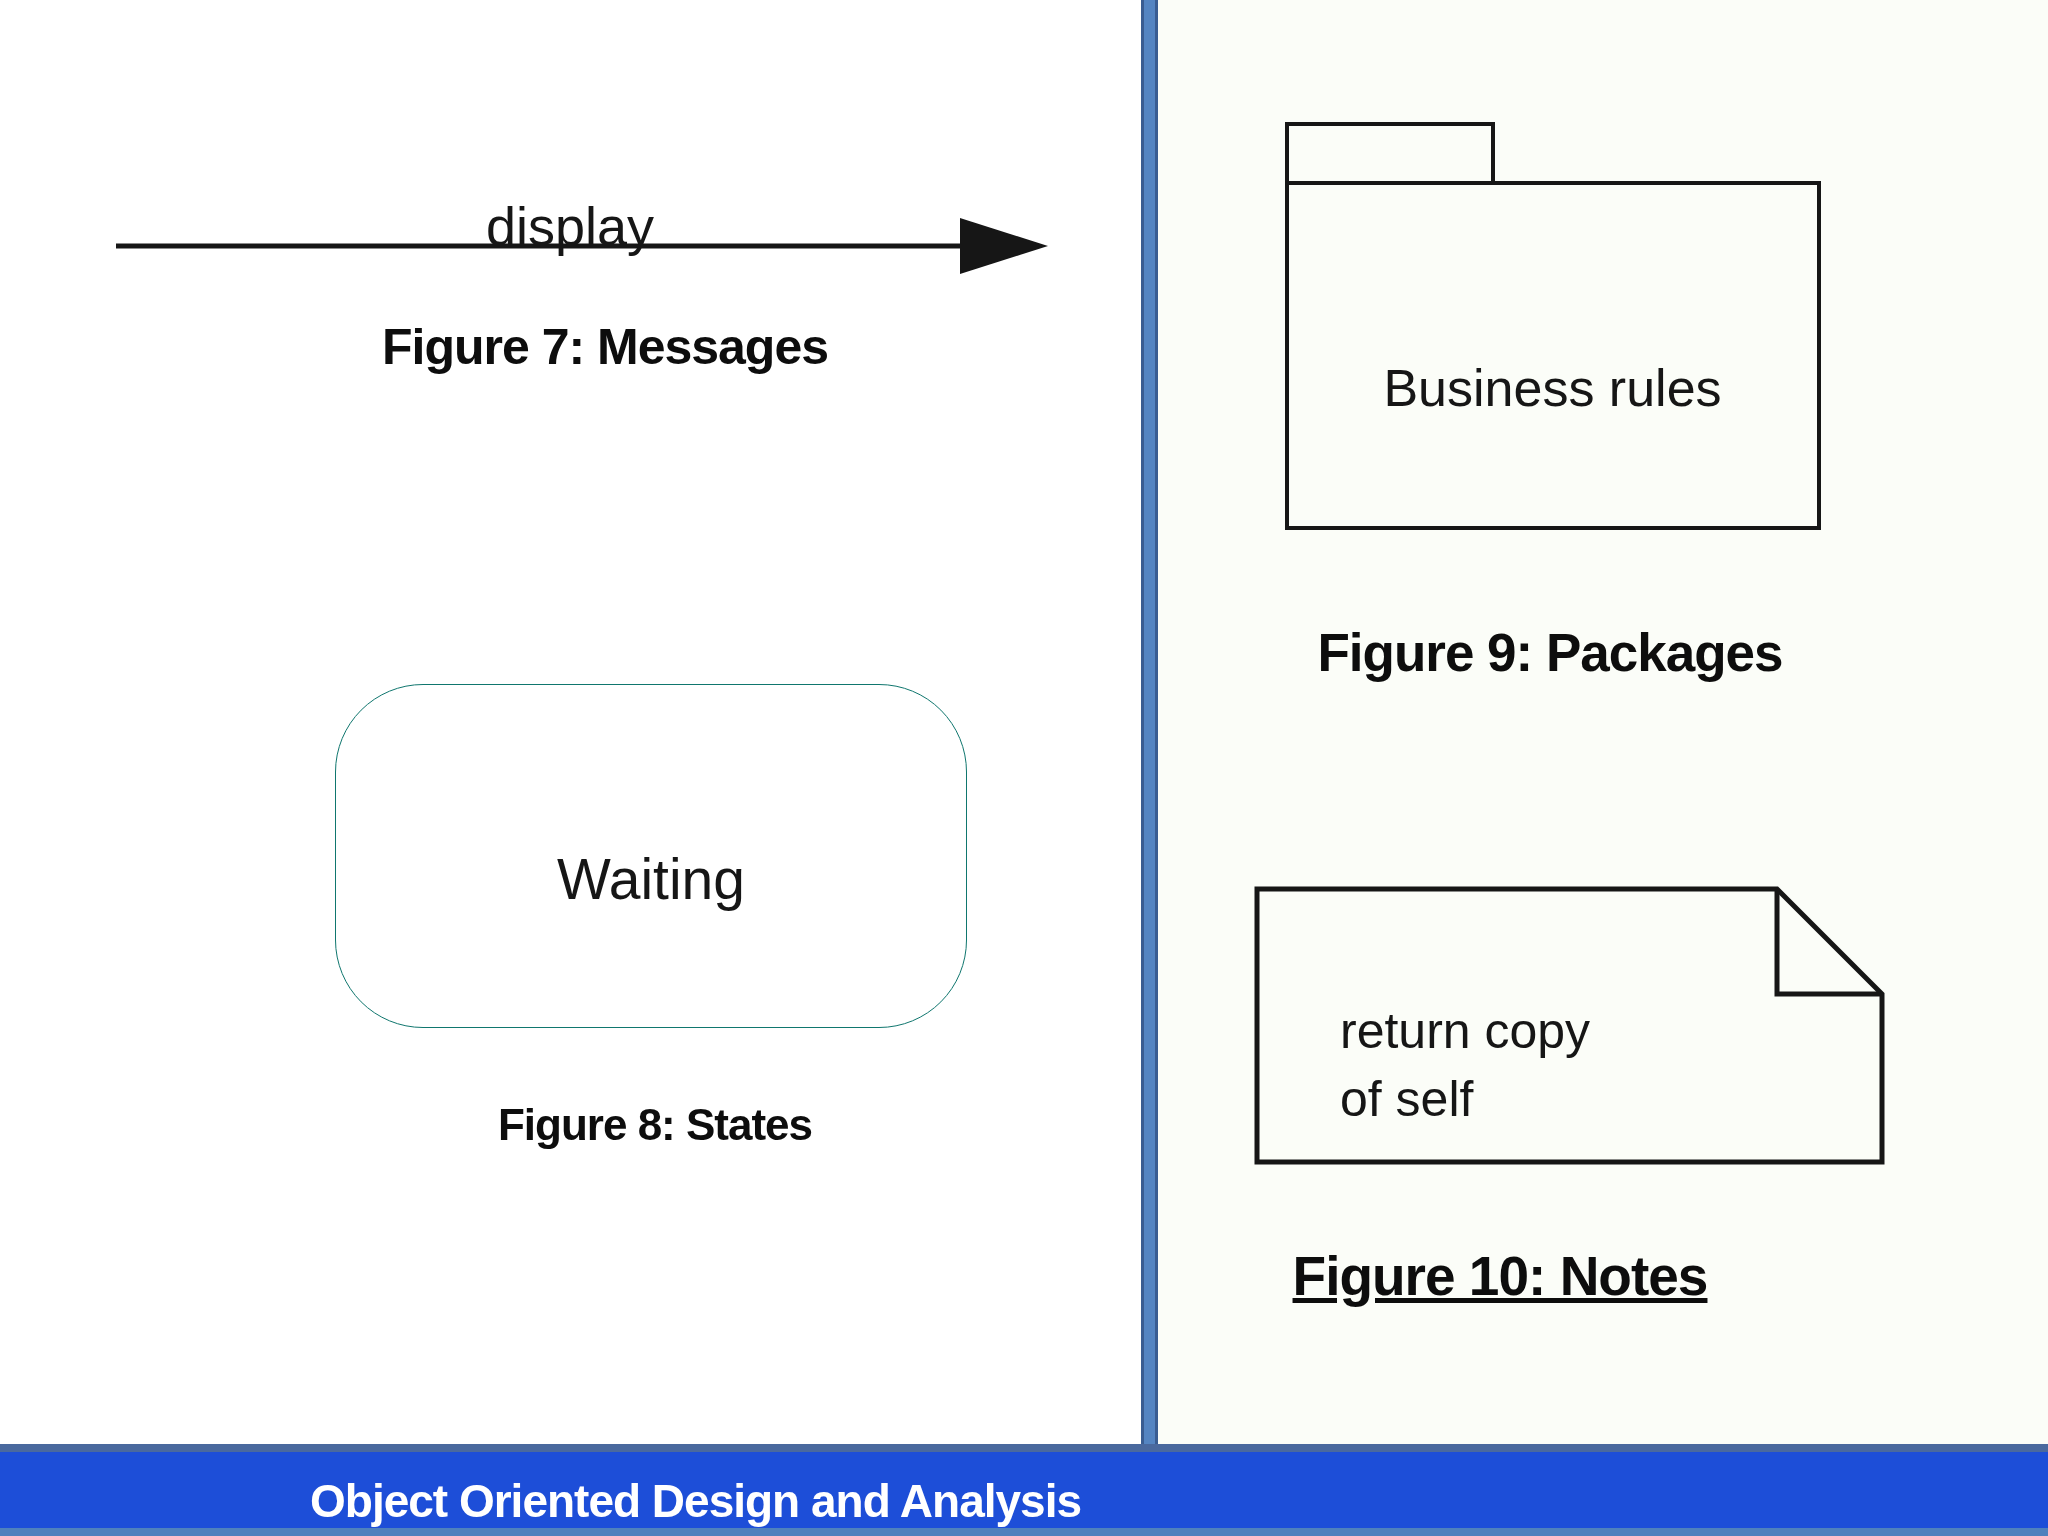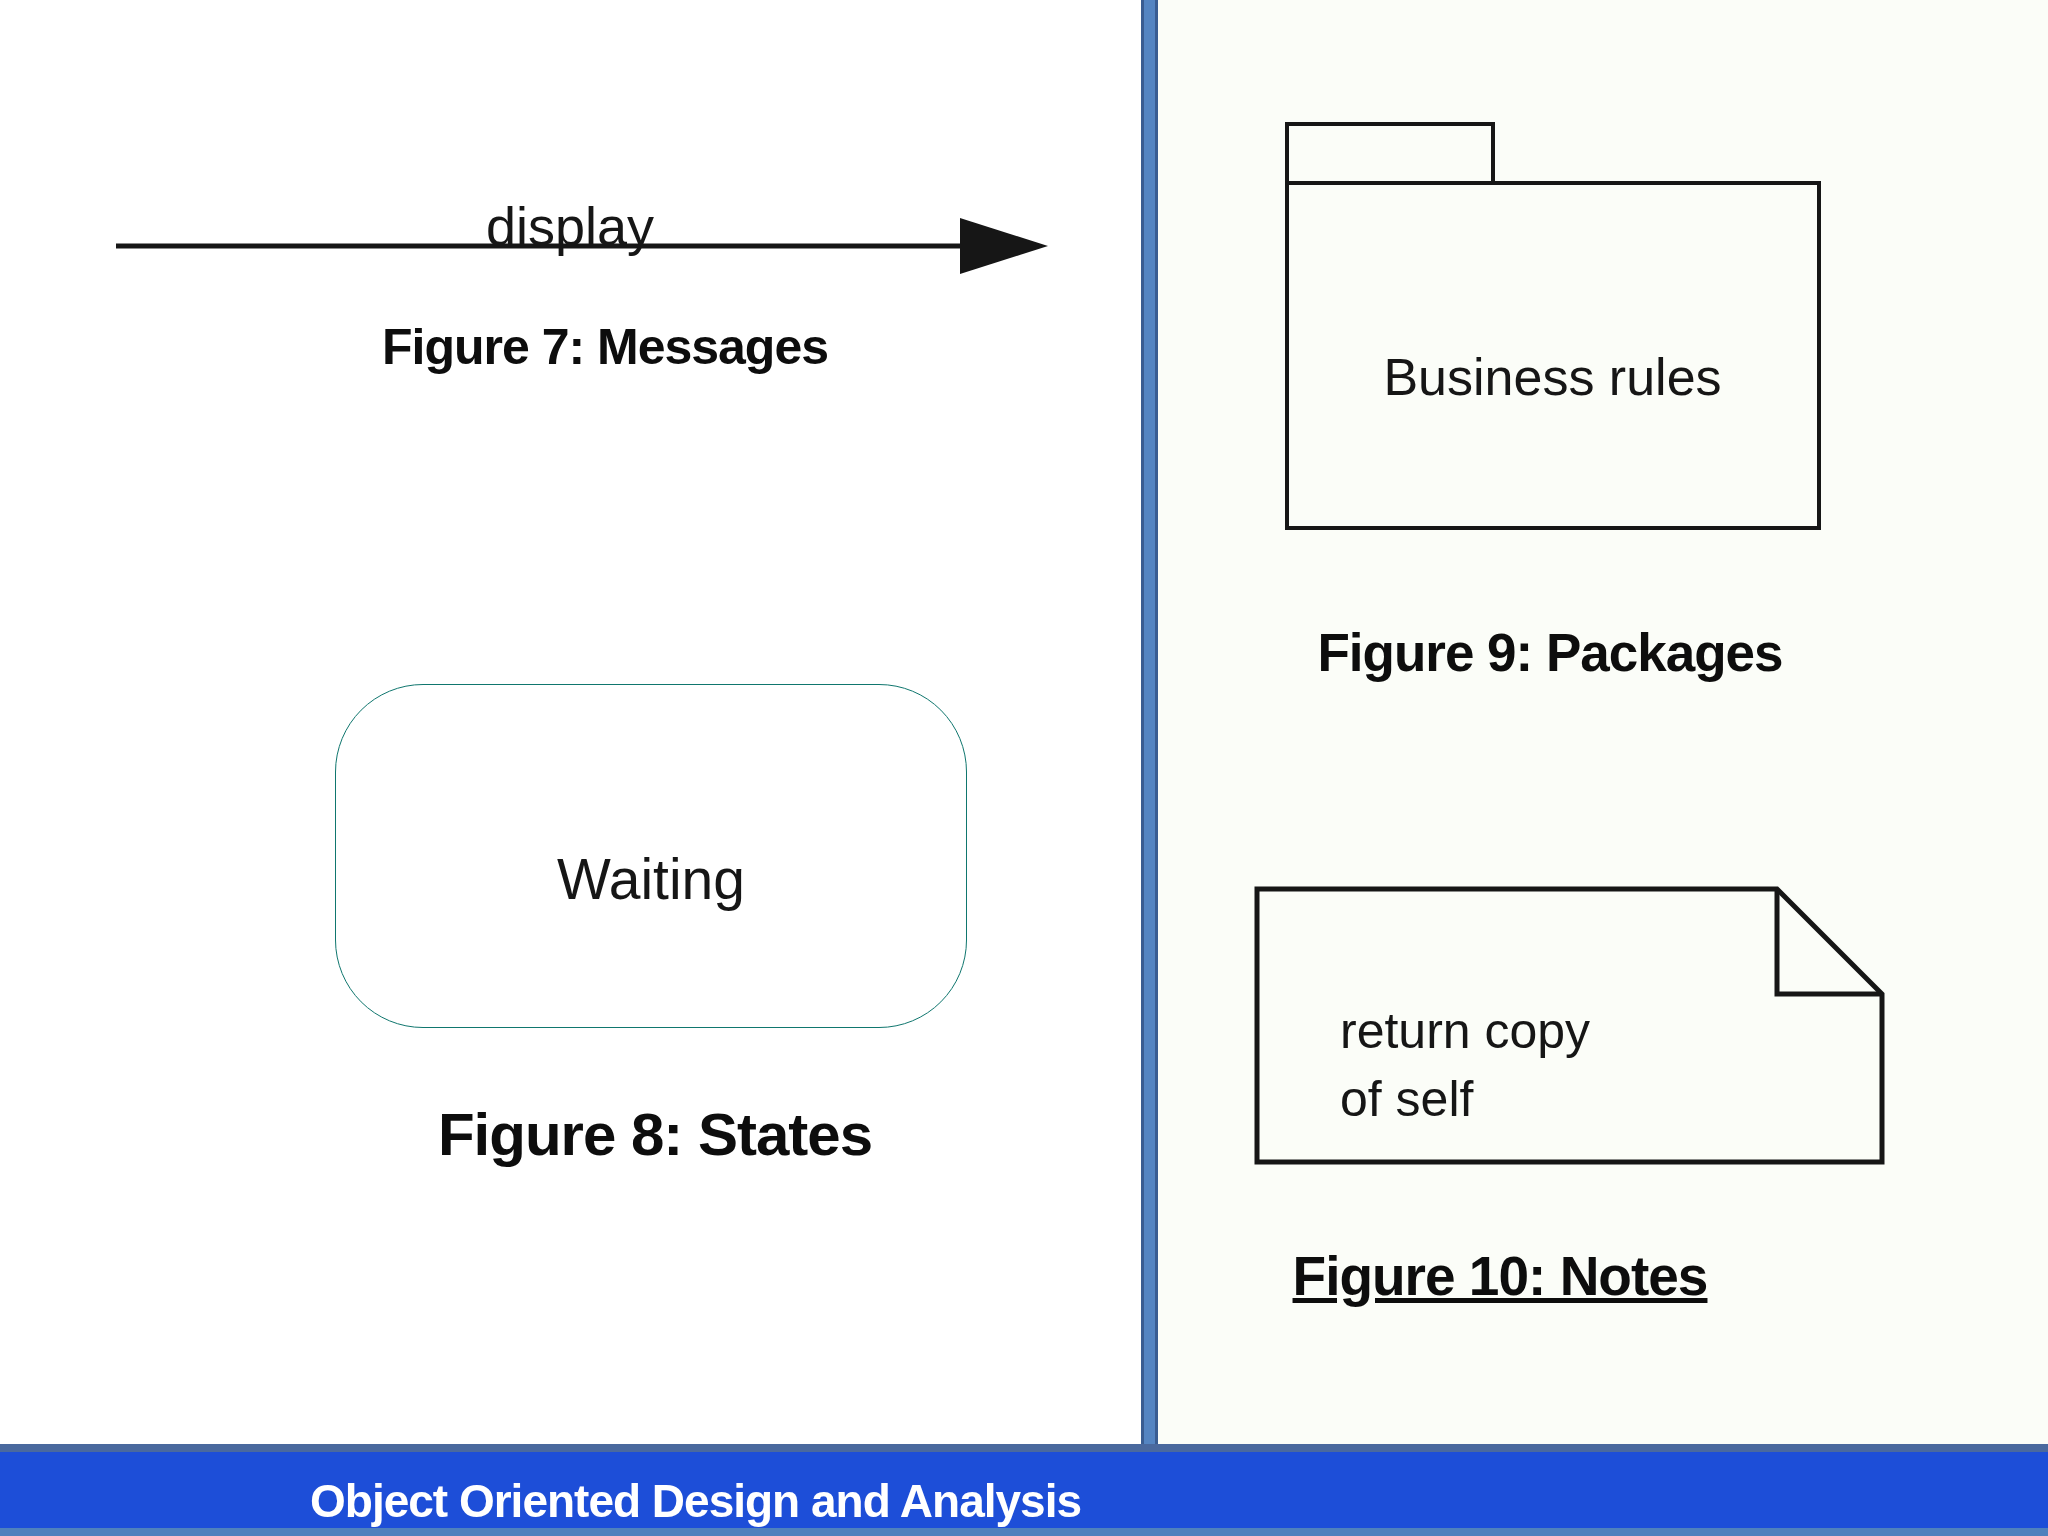--- a/index.html
+++ b/index.html
@@ -52,26 +52,26 @@
   .fig8-state {
     position: absolute;
     left: 335px; top: 684px;
     width: 630px; height: 342px;
     border: 1px solid #0f766e;
     border-radius: 88px;
     background: #ffffff;
     display: flex; align-items: center; justify-content: center;
   }
   .fig8-state .diagram-label { position: static; font-size: 57px; }
-  .fig8-caption { left: 305px; top: 1100px; width: 700px; font-size: 60px; text-align: center; }
+  .fig8-caption { left: 305px; top: 1100px; width: 700px; font-size: 44px; text-align: center; }
   
   .fig9-package { position: absolute; left: 1280px; top: 117px; }
   .fig9-label-wrap {
     position: absolute;
-    left: 1285px; top: 181px;
+    left: 1285px; top: 192px;
     width: 535px; height: 346px;
     display: flex; align-items: center; justify-content: center;
   }
   .fig9-label-wrap .diagram-label { position: static; font-size: 52px; }
   .fig9-caption { left: 1230px; top: 622px; width: 640px; font-size: 53px; }
   
   .fig10-note { position: absolute; left: 1252px; top: 884px; }
   .fig10-label {
     left: 1340px; top: 952px;
     font-size: 50px;

